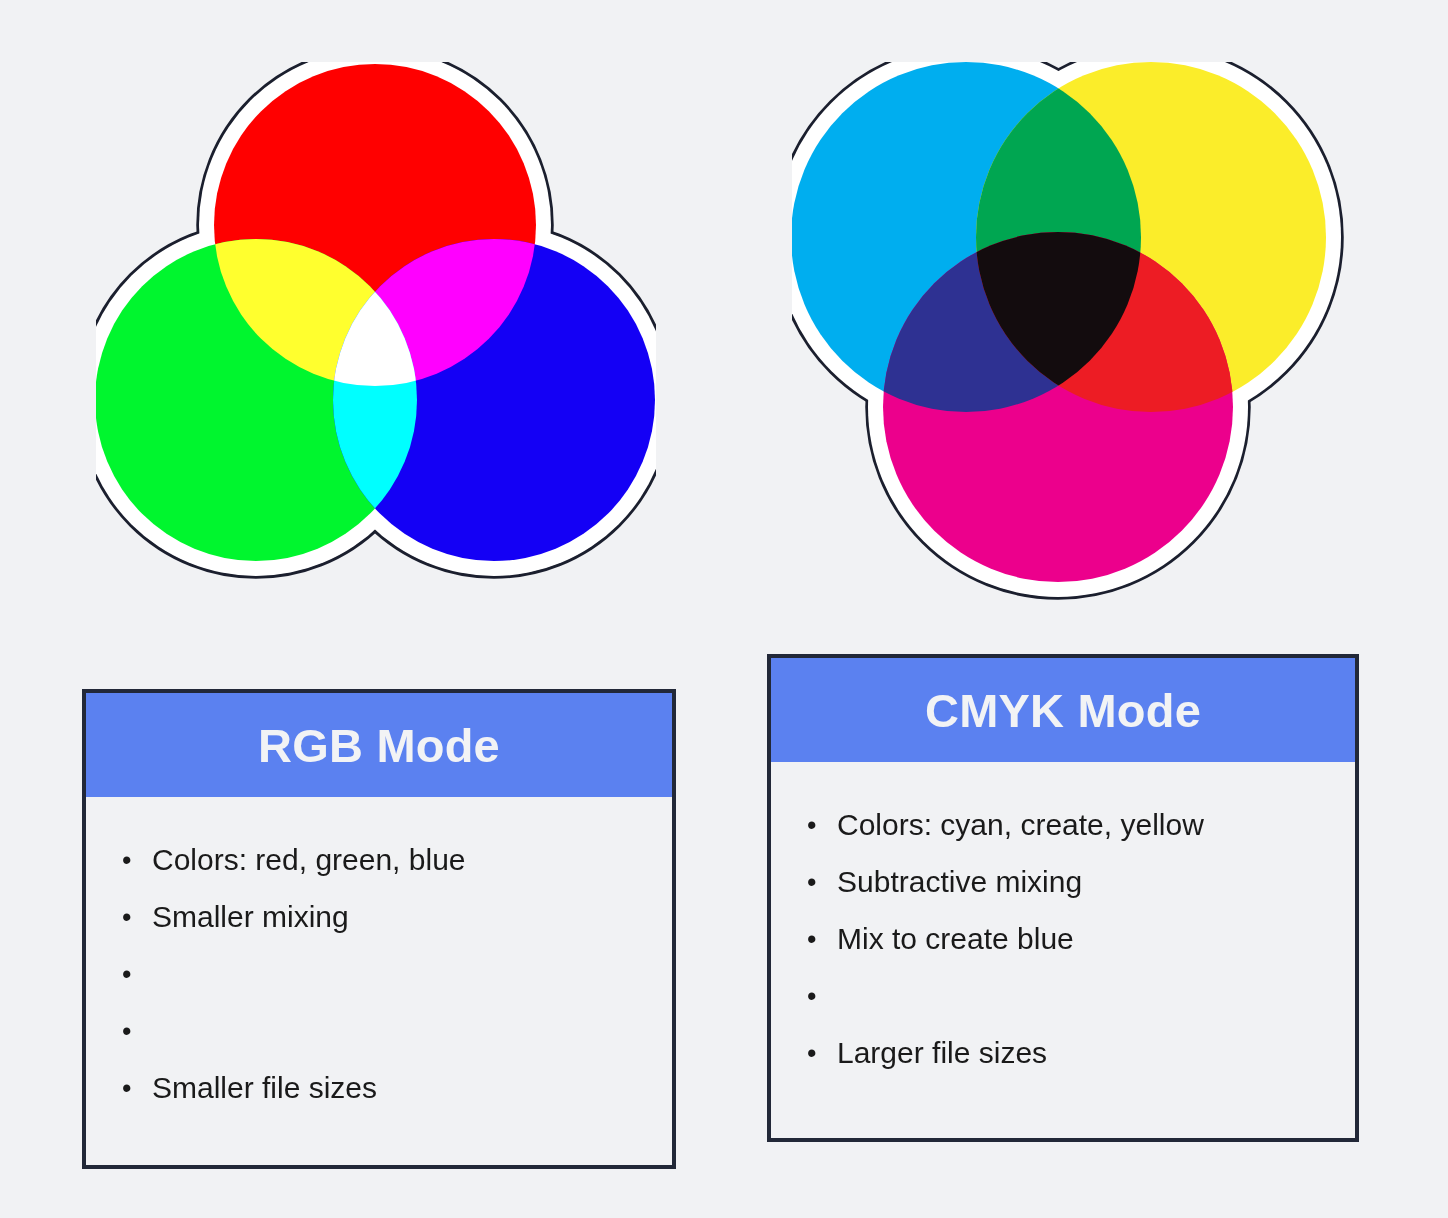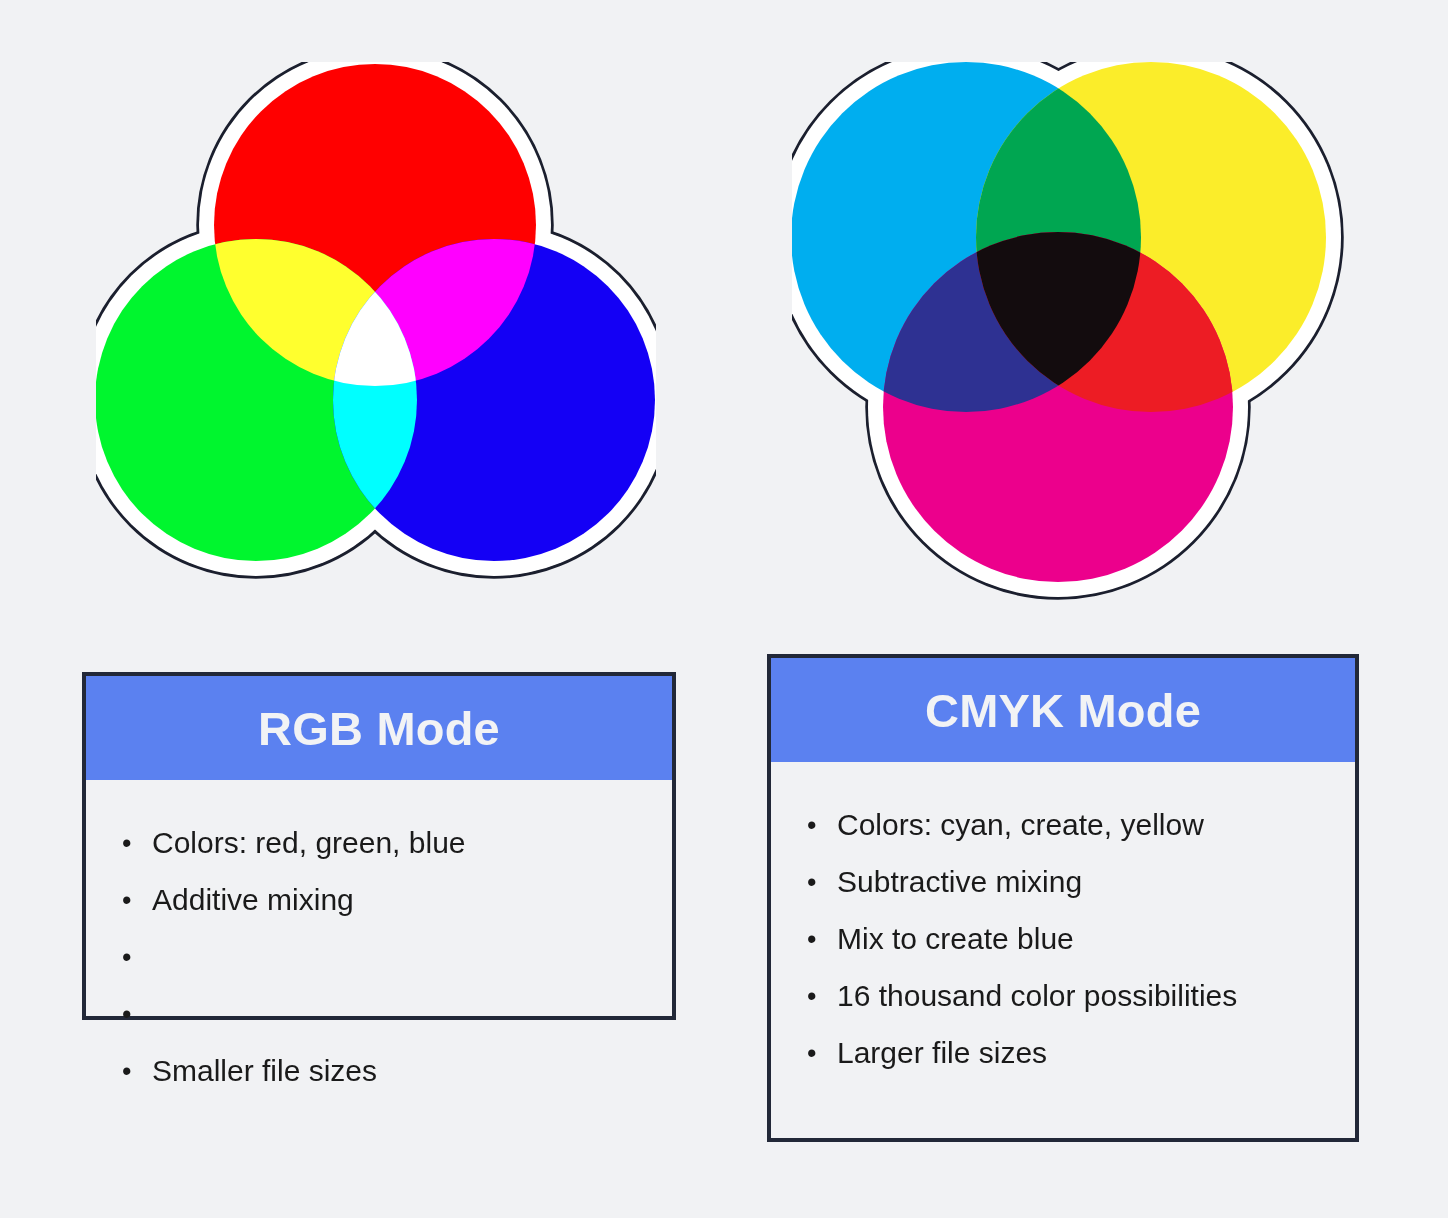--- a/index.html
+++ b/index.html
@@ -31,21 +31,21 @@
   #venn-rgb  { left: 96px;  top: 62px; }
   #venn-cmyk { left: 792px; top: 62px; }
 
   
   .panel {
     position: absolute;
     box-sizing: border-box;
     border: 4px solid #222838;
     background: #f1f2f4;
   }
-  #panel-rgb  { left: 82px;  top: 672px; width: 594px; height: 348px; }
+  #panel-rgb  { left: 82px;  top: 689px; width: 594px; height: 480px; }
   #panel-cmyk { left: 767px; top: 654px; width: 592px; height: 488px; }
 
   .panel-header {
     height: 104px;
     background: #5b81f0;
     display: flex;
     align-items: center;
     justify-content: center;
   }
   .panel-title {
@@ -185,21 +185,21 @@
       <div class="panel-title">RGB Mode</div>
     </div>
     <div class="panel-body">
       <ul class="bullet-list">
         <li class="bullet-row">
           <span class="bullet-dot">•</span>
           <span class="bullet-text">Colors: red, green, blue</span>
         </li>
         <li class="bullet-row">
           <span class="bullet-dot">•</span>
-          <span class="bullet-text">Additive mixing</span>
+          <span class="bullet-text">Smaller mixing</span>
         </li>
         <li class="bullet-row">
           <span class="bullet-dot">•</span>
         </li>
         <li class="bullet-row">
           <span class="bullet-dot">•</span>
         </li>
         <li class="bullet-row">
           <span class="bullet-dot">•</span>
           <span class="bullet-text">Smaller file sizes</span>
@@ -221,21 +221,20 @@
         <li class="bullet-row">
           <span class="bullet-dot">•</span>
           <span class="bullet-text">Subtractive mixing</span>
         </li>
         <li class="bullet-row">
           <span class="bullet-dot">•</span>
           <span class="bullet-text">Mix to create blue</span>
         </li>
         <li class="bullet-row">
           <span class="bullet-dot">•</span>
-          <span class="bullet-text">16 thousand color possibilities</span>
         </li>
         <li class="bullet-row">
           <span class="bullet-dot">•</span>
           <span class="bullet-text">Larger file sizes</span>
         </li>
       </ul>
     </div>
   </div>
 
 </div>

